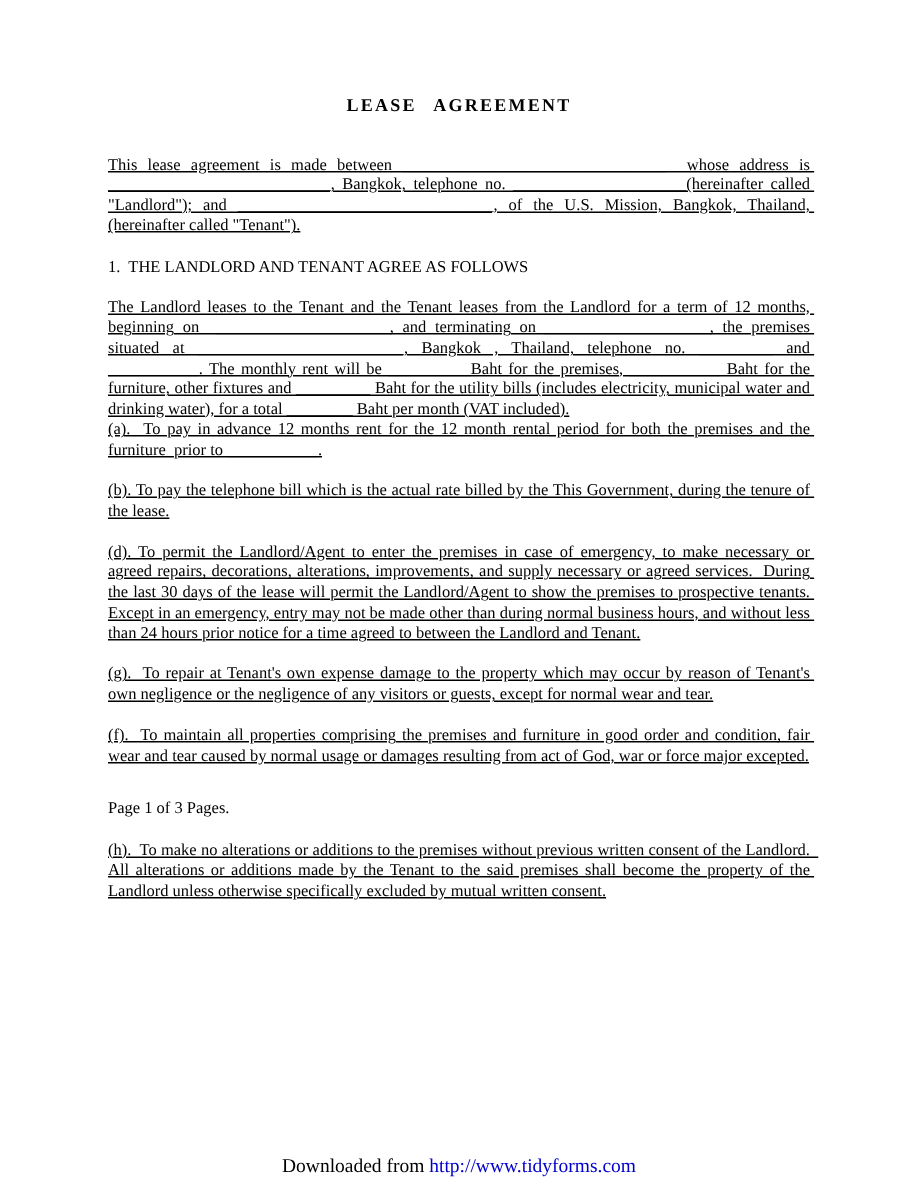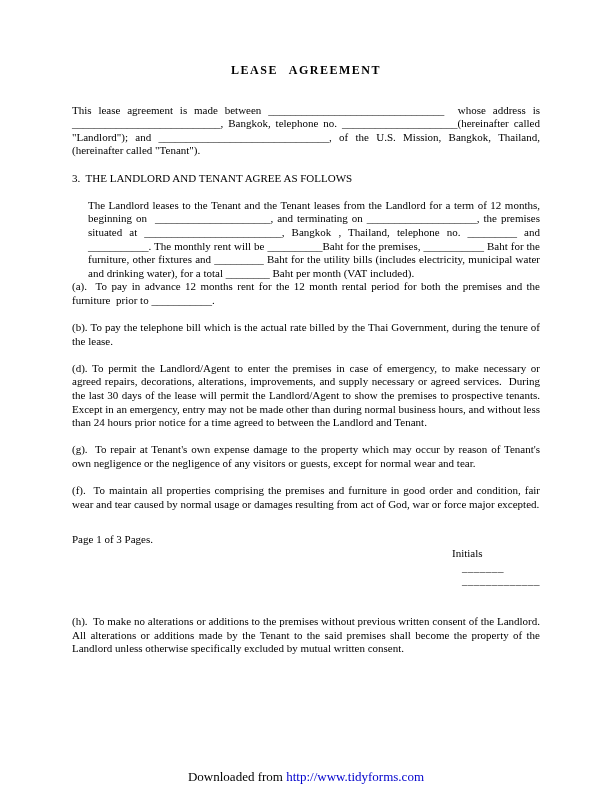--- a/index.html
+++ b/index.html
@@ -26,22 +26,23 @@
     font-weight: bold;
     text-align: center;
     letter-spacing: 1.5px;
     word-spacing: 7px;
     margin: 0 0 26px 0;
   }
   .para {
     margin: 0 0 13.6px 0;
     text-align: justify;
     white-space: pre-wrap;
+    text-decoration: underline;
   }
-  .para.no-gap { margin-bottom: 0; margin-left: 16px; }
+  .para.no-gap { margin-bottom: 0; }
   .heading {
     margin: 0 0 13.6px 0;
     white-space: pre-wrap;
   }
   .page-footer-row {
     display: flex;
     justify-content: space-between;
     align-items: baseline;
     margin: 22px 0 13.6px 0;
     gap: 12px;
@@ -63,44 +64,39 @@
 </head>
 <body>
 
 <div class="page">
   <div class="content">
 
     <div class="title">LEASE AGREEMENT</div>
 
     <p class="para">This lease agreement is made between ________________________________  whose address is ___________________________, Bangkok, telephone no. _____________________(hereinafter called "Landlord"); and _______________________________, of the U.S. Mission, Bangkok, Thailand, (hereinafter called "Tenant").</p>
 
-    <p class="heading">3.  THE LANDLORD AND TENANT AGREE AS FOLLOWS</p>
+    <p class="heading">1.  THE LANDLORD AND TENANT AGREE AS FOLLOWS</p>
 
     <p class="para no-gap">The Landlord leases to the Tenant and the Tenant leases from the Landlord for a term of 12 months, beginning on  _____________________, and terminating on ____________________, the premises situated at _________________________, Bangkok , Thailand, telephone no. _________ and ___________. The monthly rent will be __________Baht for the premises, ___________ Baht for the furniture, other fixtures and _________ Baht for the utility bills (includes electricity, municipal water and drinking water), for a total ________ Baht per month (VAT included).</p>
 
 
     <p class="para">(a).  To pay in advance 12 months rent for the 12 month rental period for both the premises and the furniture  prior to ___________.</p>
 
-    <p class="para">(b). To pay the telephone bill which is the actual rate billed by the Thai Government, during the tenure of the lease.</p>
+    <p class="para">(b). To pay the telephone bill which is the actual rate billed by the This Government, during the tenure of the lease.</p>
 
 
     <p class="para">(d). To permit the Landlord/Agent to enter the premises in case of emergency, to make necessary or agreed repairs, decorations, alterations, improvements, and supply necessary or agreed services.  During the last 30 days of the lease will permit the Landlord/Agent to show the premises to prospective tenants. Except in an emergency, entry may not be made other than during normal business hours, and without less than 24 hours prior notice for a time agreed to between the Landlord and Tenant.</p>
 
 
     <p class="para">(g).  To repair at Tenant's own expense damage to the property which may occur by reason of Tenant's own negligence or the negligence of any visitors or guests, except for normal wear and tear.</p>
 
     <p class="para">(f).  To maintain all properties comprising the premises and furniture in good order and condition, fair wear and tear caused by normal usage or damages resulting from act of God, war or force major excepted.</p>
 
     <div class="page-footer-row">
       <span>Page 1 of 3 Pages.</span>
-      <span class="initials-group">
-        <span>Initials</span>
-        <span class="initials-blank">_______</span>
-        <span class="initials-blank">_____________</span>
-      </span>
     </div>
 
     <p class="para">(h).  To make no alterations or additions to the premises without previous written consent of the Landlord.  All alterations or additions made by the Tenant to the said premises shall become the property of the Landlord unless otherwise specifically excluded by mutual written consent.</p>
 
   </div>
 
   <div class="download-footer">
     <span>Downloaded from </span><a class="download-link" href="#" style="color: rgb(0, 0, 204);">http://www.tidyforms.com</a>
   </div>
 </div>

